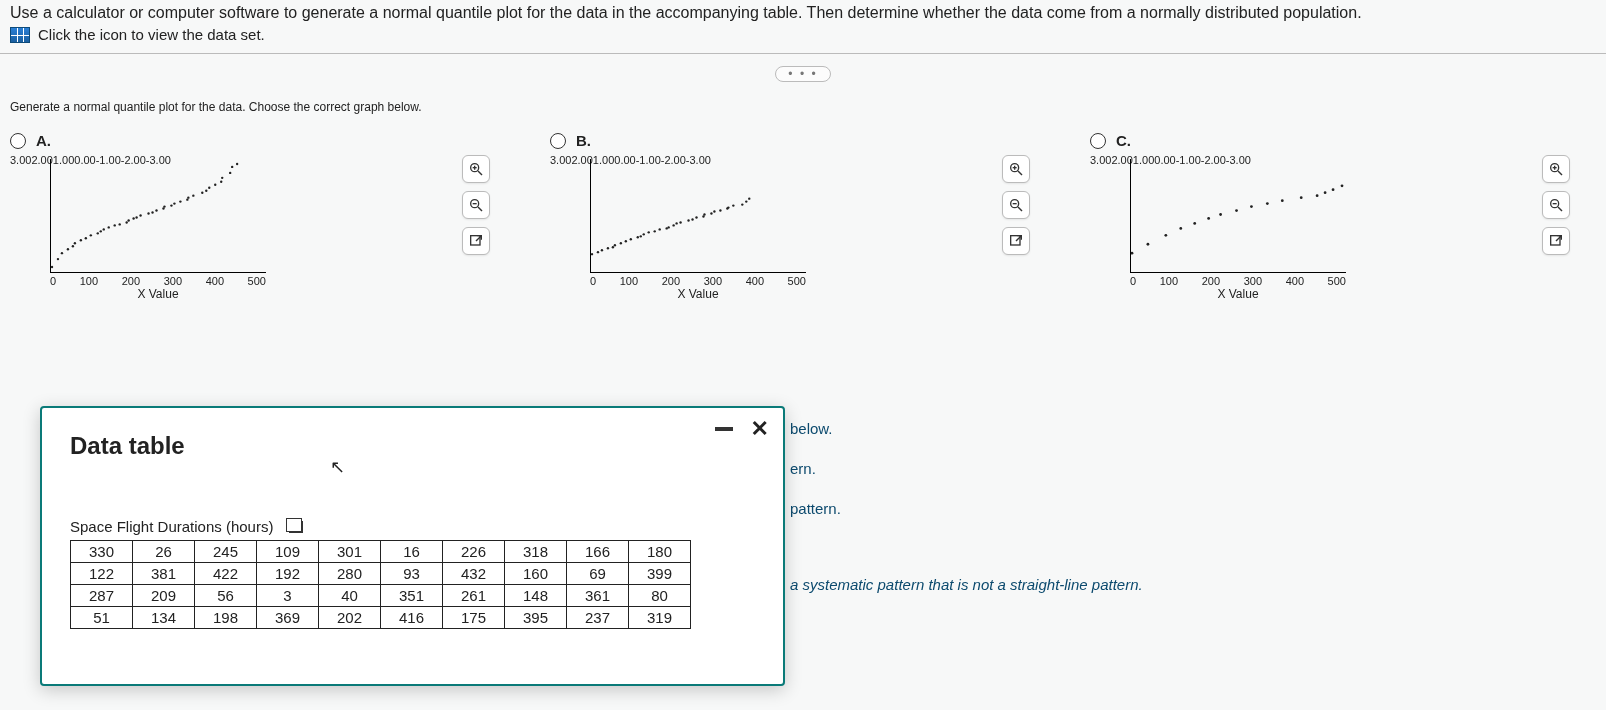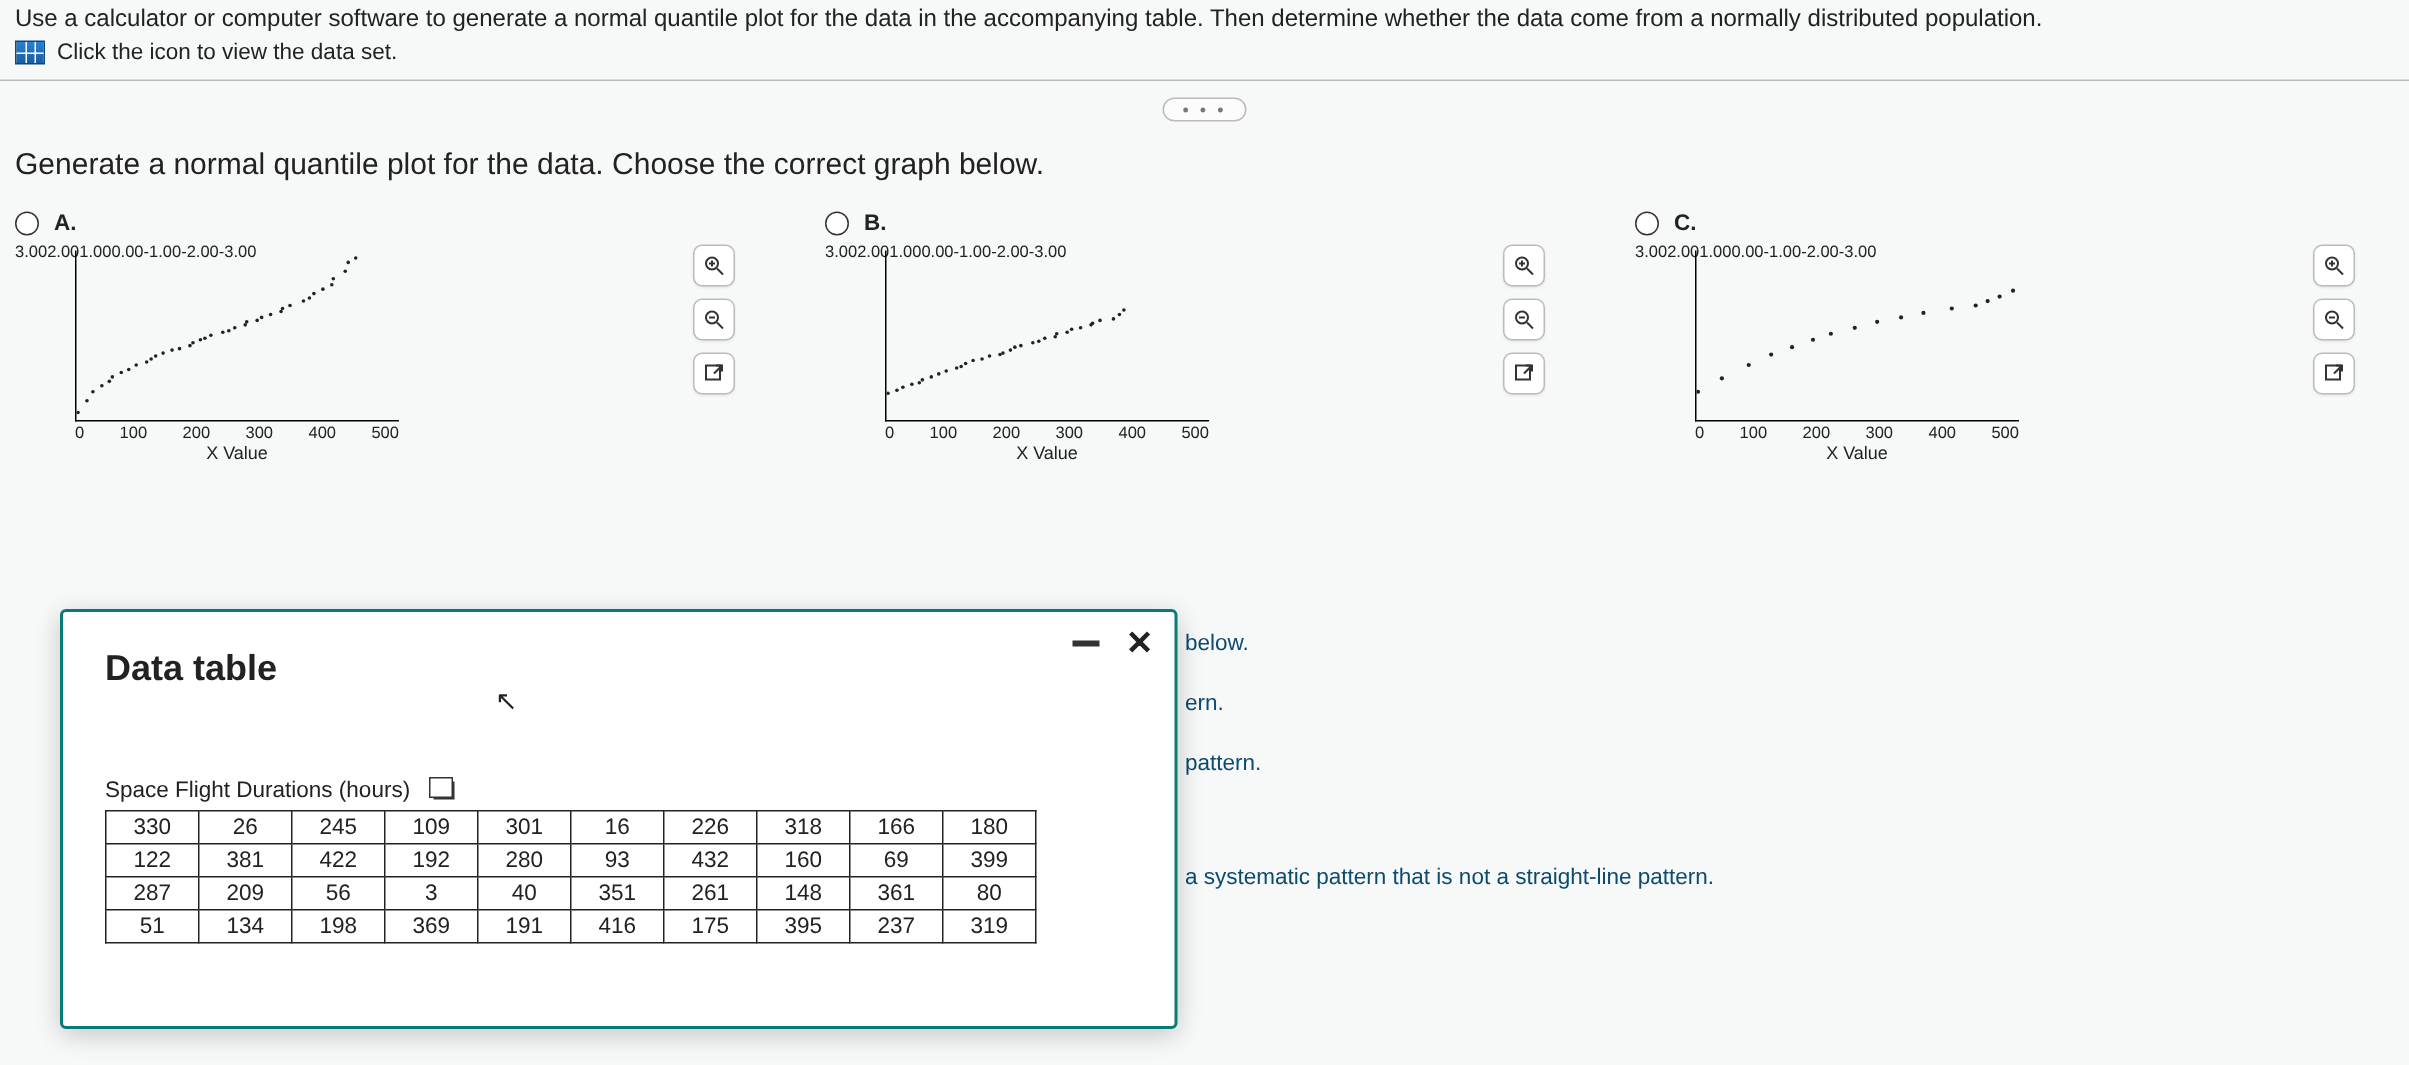--- a/index.html
+++ b/index.html
@@ -31,21 +31,21 @@
   }
   .table-icon::before { left:0; right:0; top:50%; height:1px; }
   .table-icon::after { top:0; bottom:0; left:33%; width:1px; box-shadow:6px 0 0 #fff; }
   .ellipsis-wrap { text-align:center; margin-top:10px; }
   .ellipsis {
     display:inline-block; border:1px solid #bbb; border-radius:12px;
     padding:0 12px; font-size:12px; letter-spacing:2px; color:#777;
     background:#fcfcfc;
   }
   .main { padding: 18px 10px 0 10px; }
-  .prompt { font-size: 20px; margin-bottom: 18px; }
+  .prompt { font-size: 12px; margin-bottom: 18px; }
   .options-row { display:flex; gap:60px; }
   .option { width: 480px; position:relative; }
   .opt-head { display:flex; align-items:center; gap:10px; font-weight:bold; margin-bottom:6px; }
   .radio {
     width:16px; height:16px; border:1.5px solid #333; border-radius:50%;
     display:inline-block; background:#fff;
   }
   .plot-wrap { display:flex; align-items:flex-start; gap:8px; }
   .plot {
     width: 260px; height: 140px; position:relative;
@@ -389,21 +389,21 @@
         </div>
       </div>
     </div>
 
   </div>
 </div>
 
 <span class="peek" style="left:790px; top:420px;">below.</span>
 <span class="peek" style="left:790px; top:460px;">ern.</span>
 <span class="peek" style="left:790px; top:500px;">pattern.</span>
-<span class="peek" style="left:790px; top:576px;">a systematic pattern that is not a straight-line pattern.</span>
+<span class="peek" style="left:790px; top:576px;font-style:italic;">a systematic pattern that is not a straight-line pattern.</span>
 
 <div class="modal">
   <div class="modal-ctrls">
     <div class="min-dash"></div>
     <div class="close-x">✕</div>
   </div>
   <div class="modal-title">Data table</div>
   <div class="table-caption">
     <span>Space Flight Durations (hours)</span>
     <span class="copy-icon"></span>
@@ -444,21 +444,21 @@
           <td>261</td>
           <td>148</td>
           <td>361</td>
           <td>80</td>
         </tr>
         <tr>
           <td>51</td>
           <td>134</td>
           <td>198</td>
           <td>369</td>
-          <td>191</td>
+          <td>202</td>
           <td>416</td>
           <td>175</td>
           <td>395</td>
           <td>237</td>
           <td>319</td>
         </tr>
       </tbody>
   </table>
 </div>
 

